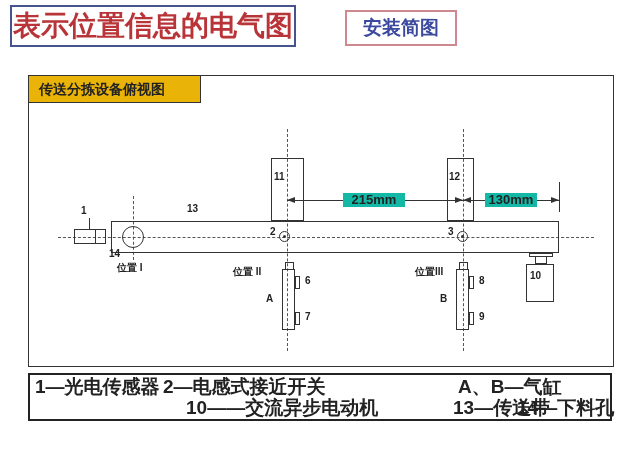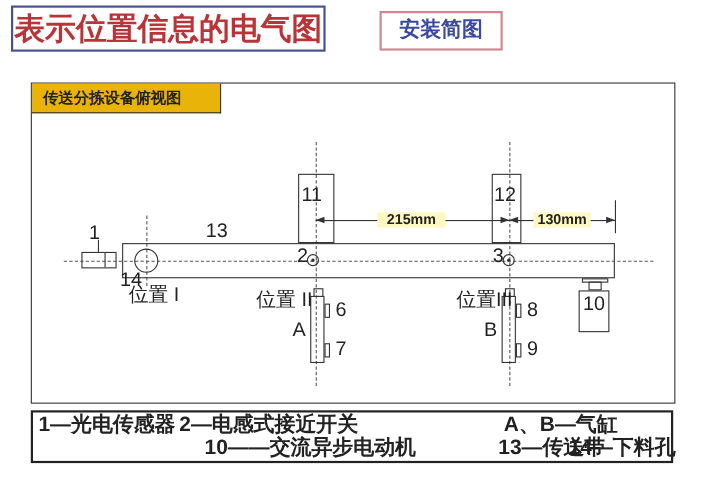--- a/index.html
+++ b/index.html
@@ -40,37 +40,37 @@
   .sensor-dot{position:absolute;left:3px;top:3px;width:3px;height:3px;border-radius:50%;background:#333;}
   
   .dimline{height:0;border-top:1px solid #333;}
   .dim1{left:258px;top:124px;width:176px;}
   .dim2{left:434px;top:124px;width:96px;}
   .arr{width:0;height:0;border-top:3px solid transparent;border-bottom:3px solid transparent;}
   .arr-left{border-right:8px solid #333;}
   .arr-right{border-left:8px solid #333;}
   .a1{left:258px;top:121px;} .a2{left:426px;top:121px;}
   .a3{left:434px;top:121px;} .a4{left:522px;top:121px;}
-  .dimtext{top:117px;background:#fef9c3;font-size:13px;font-weight:600;text-align:center;line-height:14px;}
+  .dimtext{top:117px;background:#14b8a6;font-size:13px;font-weight:600;text-align:center;line-height:14px;}
   .dt1{left:314px;width:62px;} .dt2{left:456px;width:52px;}
   .ext-tick{left:530px;top:106px;height:30px;width:0;border-left:1px solid #333;}
   
   .capA{left:256px;top:186px;width:9px;height:8px;}
   .bodyA{left:253px;top:193px;width:13px;height:61px;}
   .tab{width:5px;height:13px;}
   .tabA1{left:266px;top:200px;} .tabA2{left:266px;top:236px;}
   .capB{left:430px;top:186px;width:9px;height:8px;}
   .bodyB{left:427px;top:193px;width:13px;height:61px;}
   .tabB1{left:440px;top:200px;} .tabB2{left:440px;top:236px;}
   
   .mot-bar{left:500px;top:177px;width:24px;height:4px;}
   .mot-stem{left:506px;top:180px;width:12px;height:8px;}
   .mot-body{left:497px;top:188px;width:28px;height:38px;}
   
-  .lbl{font-size:18px;font-weight:400;line-height:14px;white-space:nowrap;}
+  .lbl{font-size:10px;font-weight:700;line-height:14px;white-space:nowrap;}
   .lbl-1{left:52px;top:128px;}   .lbl-13{left:158px;top:126px;}
   .lbl-14{left:80px;top:171px;}  .lbl-pos1{left:88px;top:185px;}
   .lbl-11{left:245px;top:94px;}  .lbl-12{left:420px;top:94px;}
   .lbl-2{left:241px;top:149px;}  .lbl-3{left:419px;top:149px;}
   .lbl-pos2{left:204px;top:189px;} .lbl-pos3{left:386px;top:189px;}
   .lbl-6{left:276px;top:198px;}  .lbl-7{left:276px;top:234px;}
   .lbl-8{left:450px;top:198px;}  .lbl-9{left:450px;top:234px;}
   .lbl-A{left:237px;top:216px;}  .lbl-B{left:411px;top:216px;}
   .lbl-10{left:501px;top:193px;}
   

